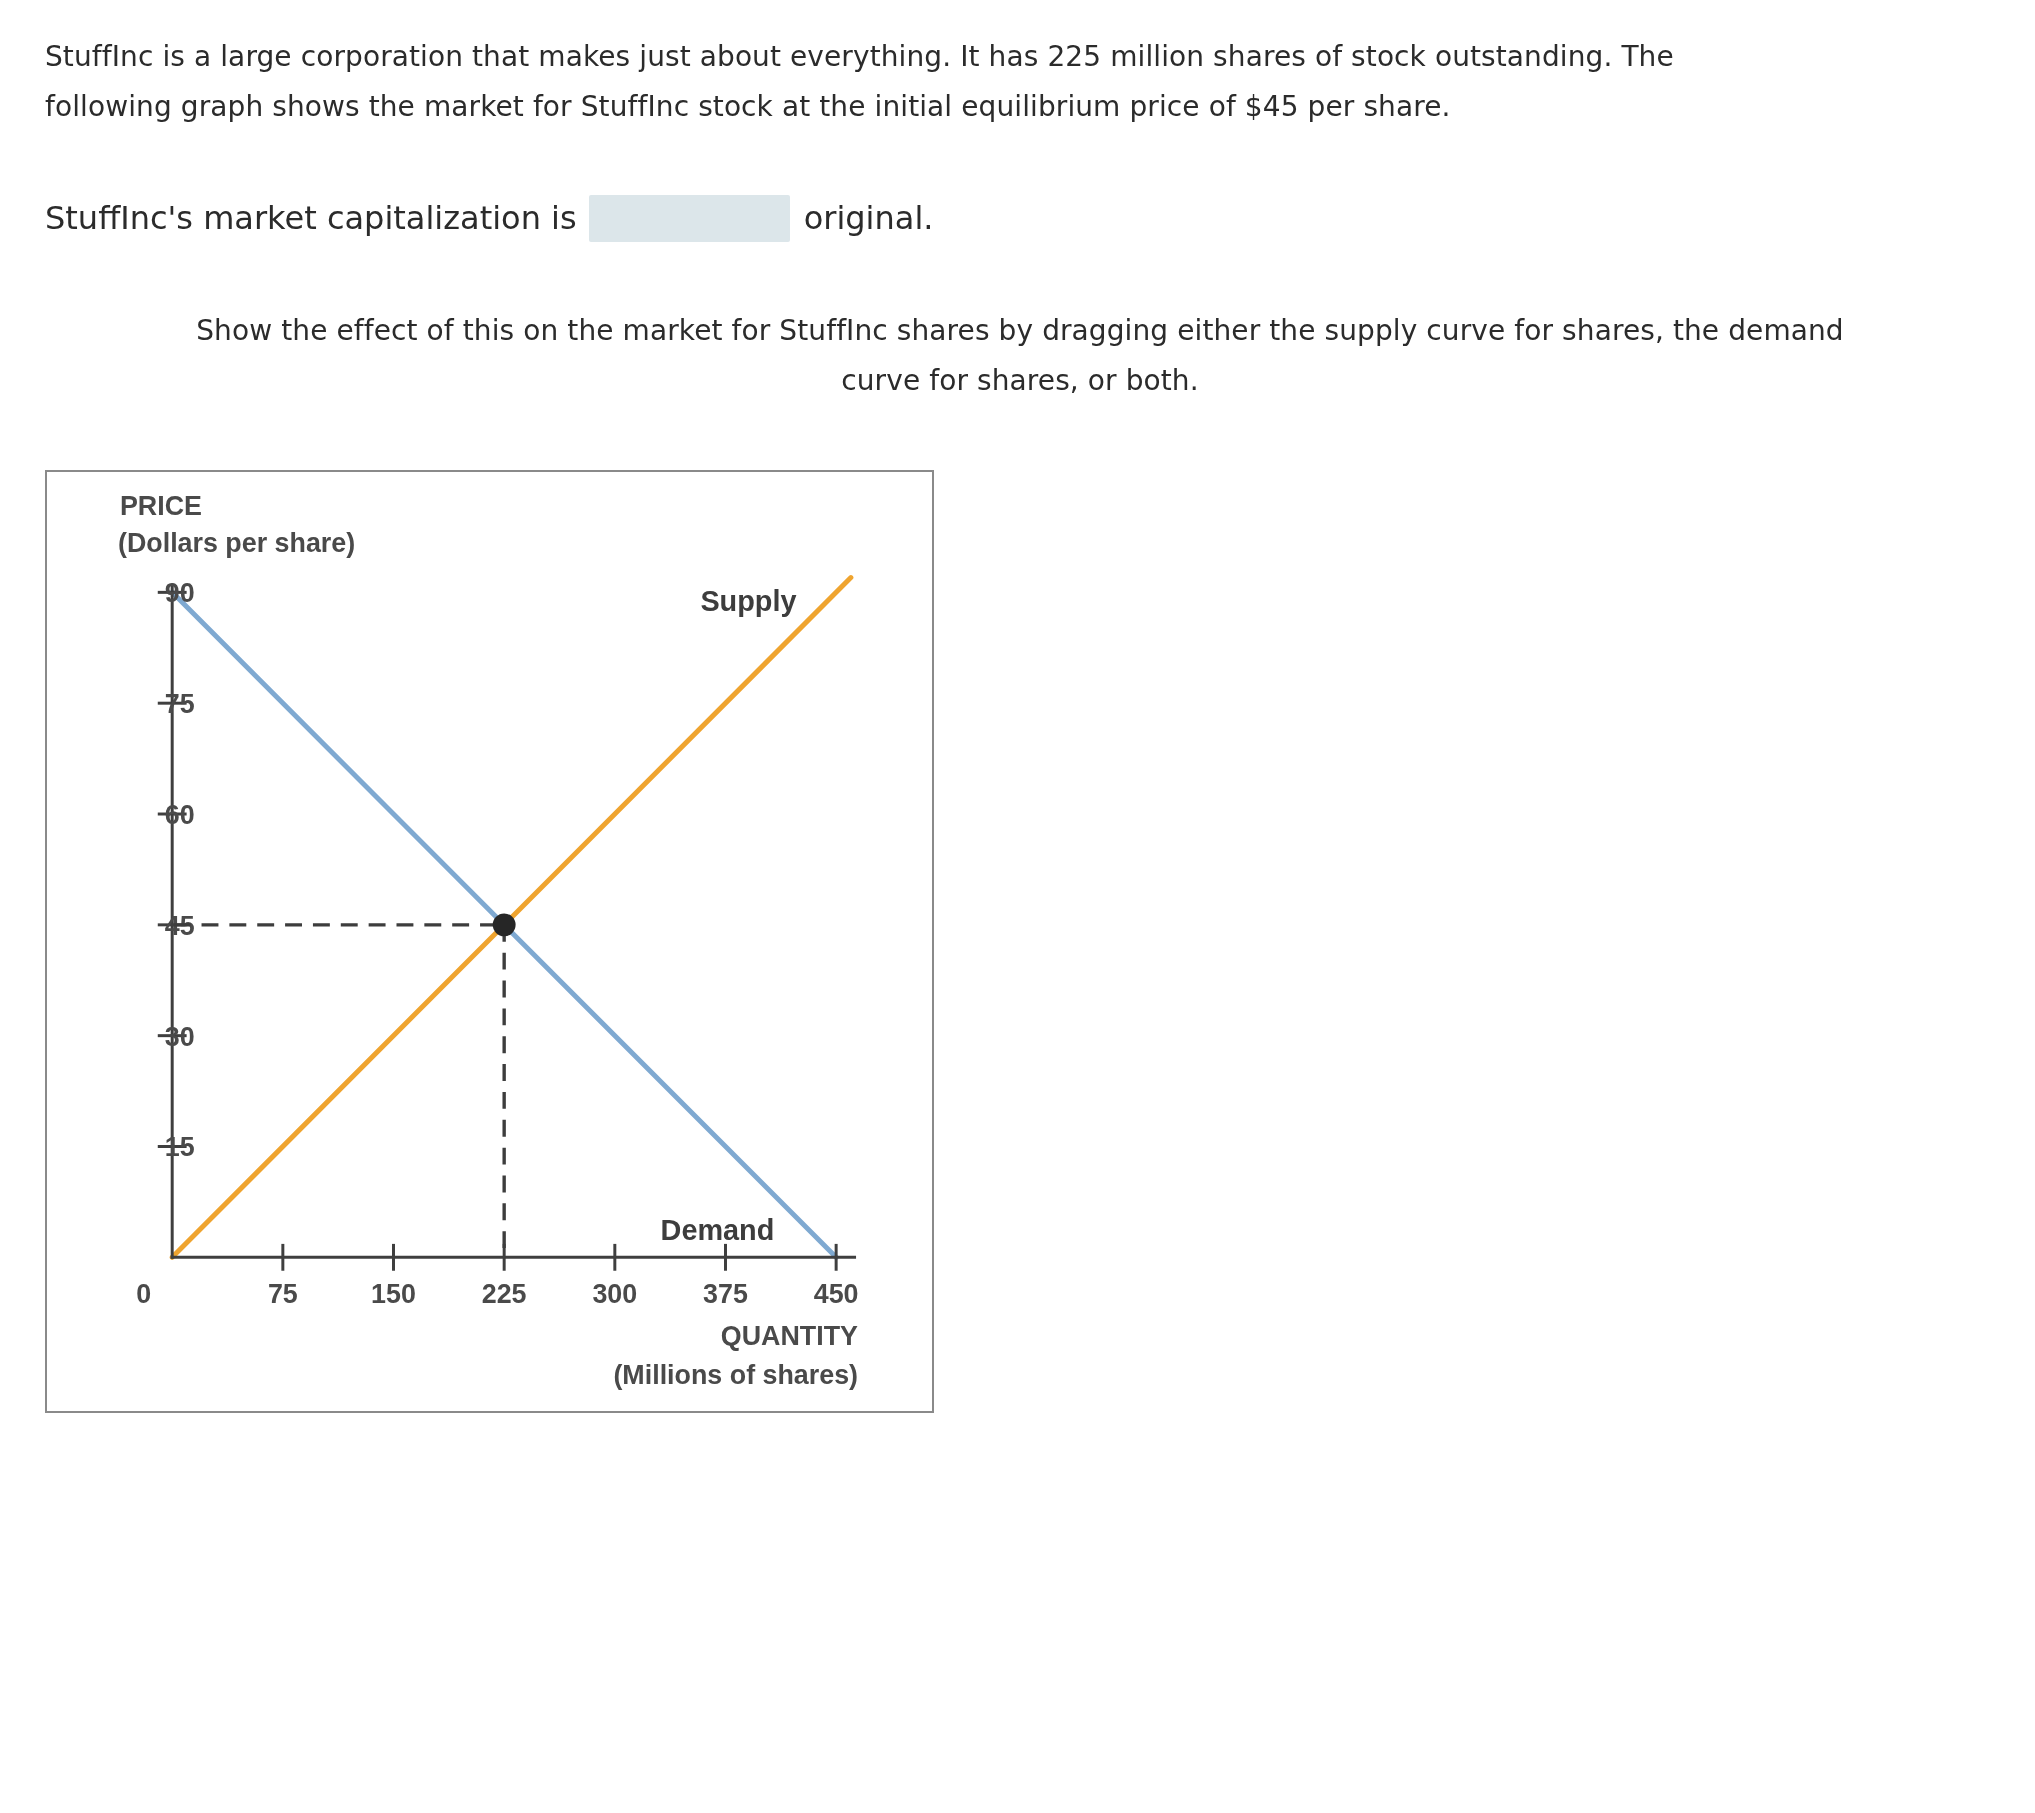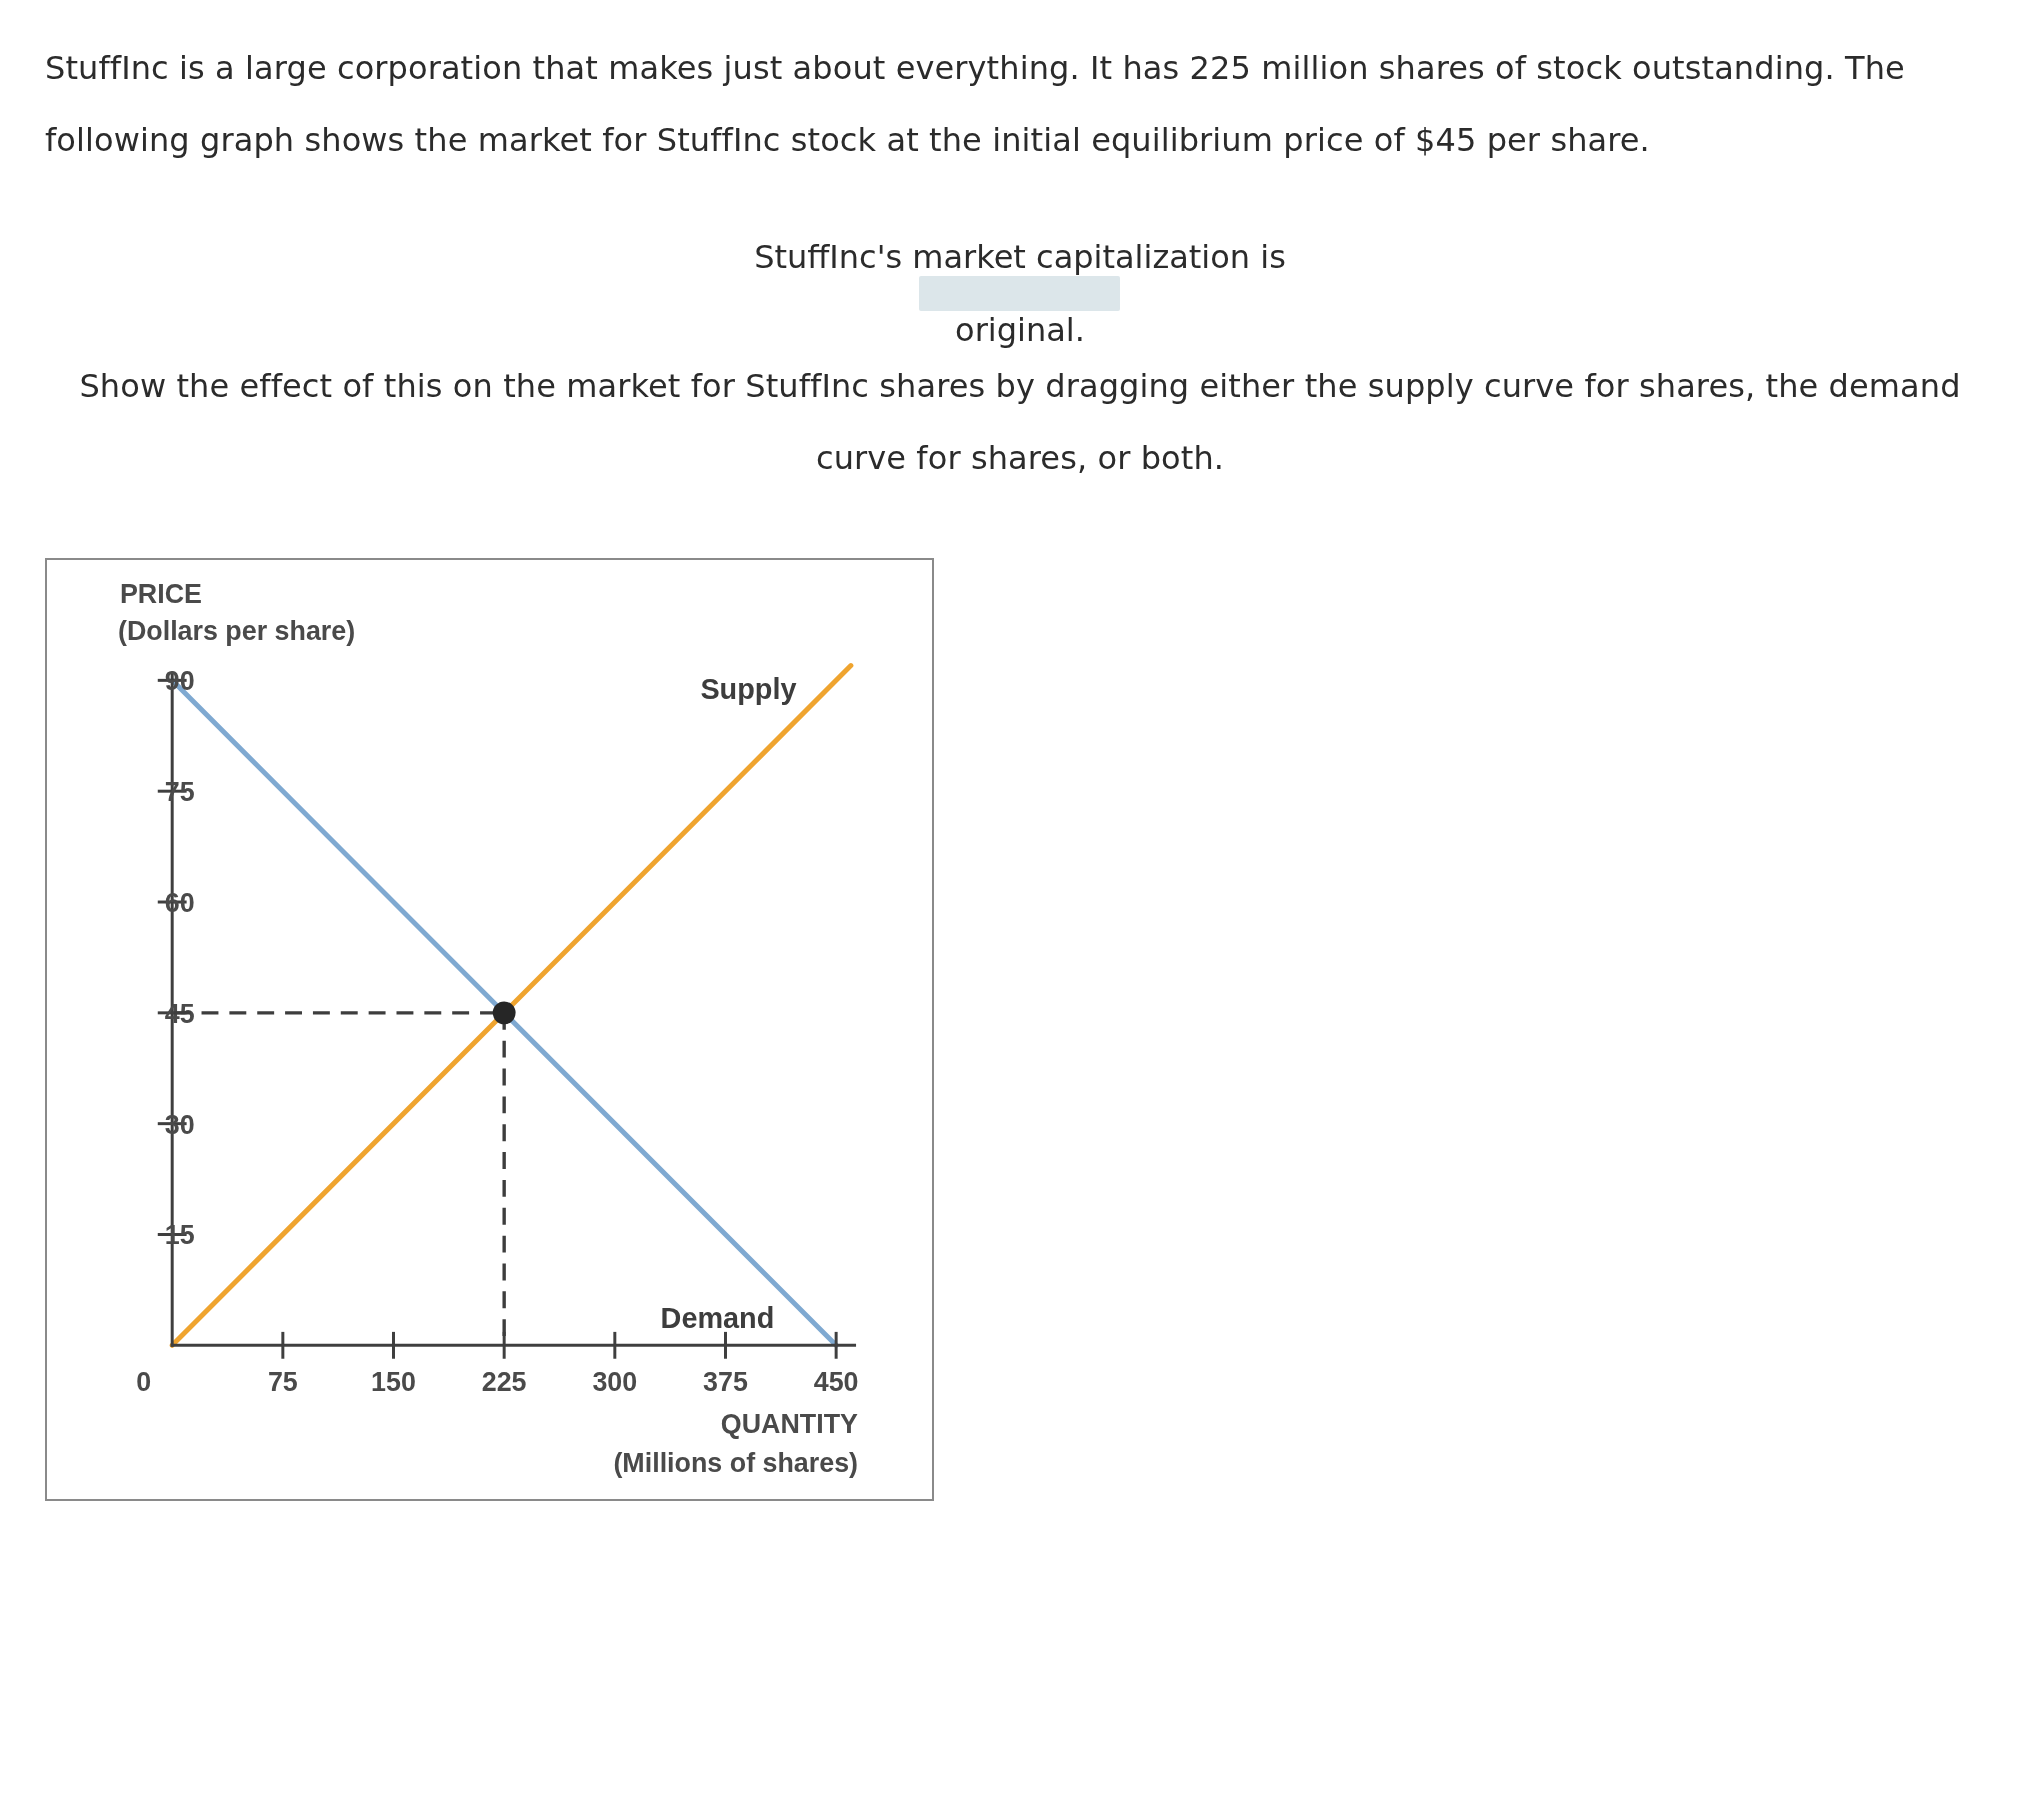--- a/index.html
+++ b/index.html
@@ -3,26 +3,26 @@
 <meta charset="utf-8">
 <title>StuffInc Market Question</title>
 <style>
   html,body{margin:0;padding:0;}
   body{
     width:2036px;height:1814px;overflow:hidden;background:#ffffff;
     font-family:"DejaVu Sans","Liberation Sans",sans-serif;
   }
   .content{padding:32px 0 0 45px;width:1950px;}
   .para{
-    font-size:32px;line-height:72px;color:#2b2b2b;
+    font-size:28px;line-height:50px;color:#2b2b2b;
     white-space:pre-line;letter-spacing:0.1px;
   }
   .answer-row{
     display:flex;align-items:center;margin-top:62px;height:48px;
-    font-size:32px;color:#2b2b2b;flex-direction:column;
+    font-size:32px;color:#2b2b2b;
   }
   .answer-input{
     width:201px;height:47px;margin:0 14px 0 12px;
     background:#dce6ea;border:none;outline:none;border-radius:2px;
     font-size:30px;font-family:"DejaVu Sans","Liberation Sans",sans-serif;
     color:#2b2b2b;padding:0 10px;box-sizing:border-box;
   }
   .m-top-136{margin-top:135px;}
   .m-top-64{margin-top:64px;text-align:center;}
   .graph-card{

